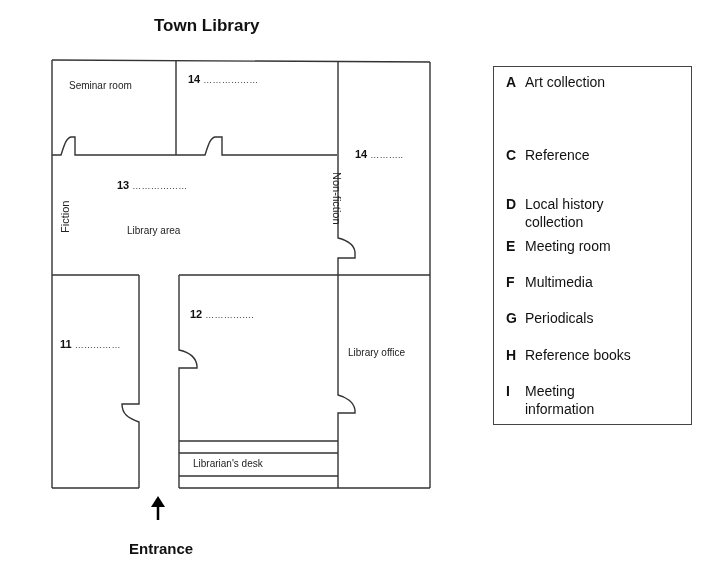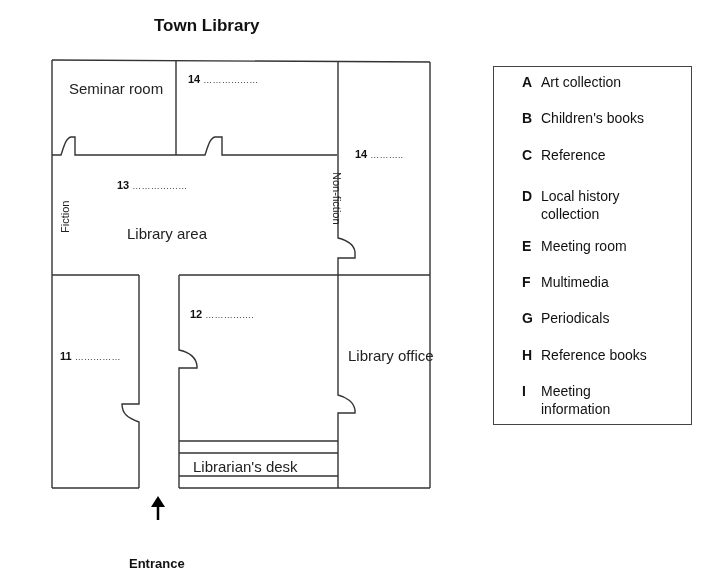--- a/index.html
+++ b/index.html
@@ -1,28 +1,28 @@
 <!DOCTYPE html>
 <html><head>
 <meta charset="utf-8">
 <style>
   html, body { margin: 0; padding: 0; background: #ffffff; }
   body { width: 706px; height: 573px; position: relative; overflow: hidden;
          font-family: "Liberation Sans", sans-serif; color: #111; }
   .abs { position: absolute; white-space: nowrap; }
   #plan { position: absolute; left: 0; top: 0; }
   .title { left: 154px; top: 16px; font-size: 17px; font-weight: bold; }
-  .lbl { font-size: 15px; color: #222; }
+  .lbl { font-size: 10px; color: #222; }
   .num { font-size: 11px; font-weight: bold; color: #111; }
   .dots { font-size: 9px; color: #333; letter-spacing: 0.2px; font-weight: normal; }
   .vert { font-size: 11px; color: #222; transform-origin: left top; }
-  .entrance { left: 129px; top: 556px; font-size: 13px; font-weight: bold; }
+  .entrance { left: 129px; top: 540px; font-size: 15px; font-weight: bold; }
   .legend { position: absolute; left: 493px; top: 66px; width: 199px; height: 359px;
             border: 1px solid #444; box-sizing: border-box; }
-  .leg-item { position: absolute; left: 12px; font-size: 14px; color: #111; line-height: 18px; margin-left: 16px; }
+  .leg-item { position: absolute; left: 12px; font-size: 14px; color: #111; line-height: 18px; }
   .leg-item .key { font-weight: bold; display: inline-block; width: 19px; }
   .leg-item .txt { display: inline-block; vertical-align: top; }
 </style>
 </head>
 <body>
 
 <div class="abs title">Town Library</div>
 
 <svg id="plan" width="706" height="573">
   <g fill="none" stroke="#333" stroke-width="1.4">
@@ -84,41 +84,38 @@
 <div class="abs vert" style="left:59px; top:233px; transform: rotate(-90deg);">Fiction</div>
 <div class="abs vert" style="left:331px; top:172px; transform: rotate(90deg) translateY(-12px);">Non-fiction</div>
 
 <div class="abs lbl" style="left:127px; top:225px;">Library area</div>
 
 <div class="abs num" style="left:190px; top:308px;">
   <span>12</span>
   <span class="dots">…………….</span>
 </div>
 
-<div class="abs num" style="left:60px; top:338px;margin-top:12px;">
+<div class="abs num" style="left:60px; top:338px;">
   <span>11</span>
   <span class="dots">……………</span>
 </div>
 
 <div class="abs lbl" style="left:348px; top:347px;">Library office</div>
 <div class="abs lbl" style="left:193px; top:458px;">Librarian's desk</div>
 
 <div class="abs entrance">Entrance</div>
 
 <div class="legend">
   <div class="leg-item" style="top:6px;">
     <span class="key">A</span><span class="txt">Art collection</span>
   </div>
-  <div class="leg-item" style="top:42px;">
-    <span class="key">B</span><span class="txt">Children's books</span>
-  </div>
   <div class="leg-item" style="top:79px;">
     <span class="key">C</span><span class="txt">Reference</span>
   </div>
-  <div class="leg-item" style="top:120px;">
+  <div class="leg-item" style="top:128px;">
     <span class="key">D</span><span class="txt"><span>Local history</span><br><span>collection</span></span>
   </div>
   <div class="leg-item" style="top:170px;">
     <span class="key">E</span><span class="txt">Meeting room</span>
   </div>
   <div class="leg-item" style="top:206px;">
     <span class="key">F</span><span class="txt">Multimedia</span>
   </div>
   <div class="leg-item" style="top:242px;">
     <span class="key">G</span><span class="txt">Periodicals</span>

